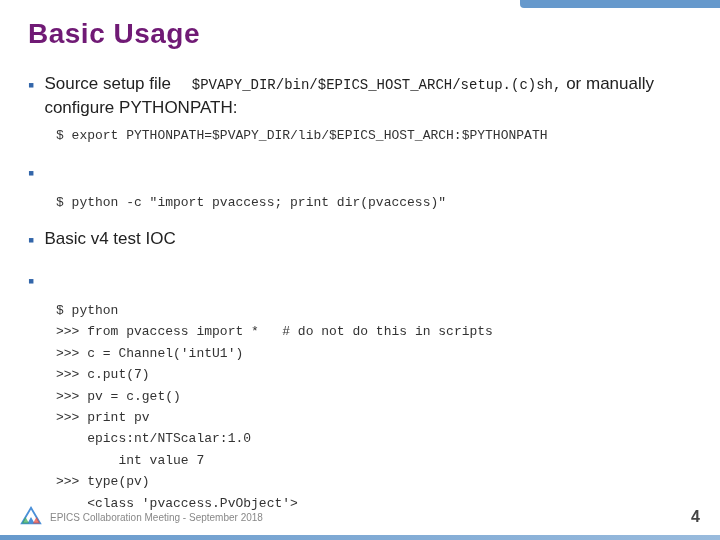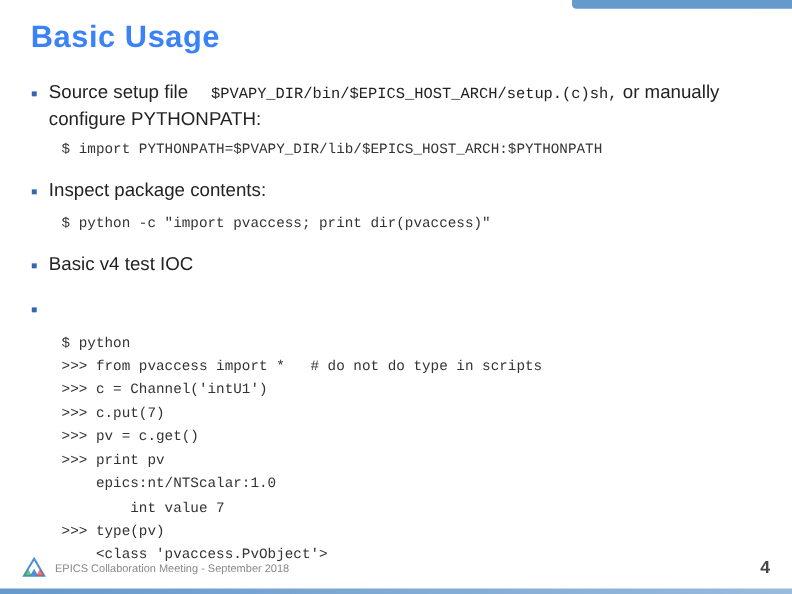--- a/index.html
+++ b/index.html
@@ -23,21 +23,21 @@
       border-radius: 0 0 0 4px;
     }
 
     .main-content {
       padding: 18px 28px 60px 28px;
     }
 
     .page-title {
       font-size: 28px;
       font-weight: bold;
-      color: #3b82f6;
+      color: #701a75;
       margin-bottom: 22px;
       letter-spacing: 0.5px;
     }
 
     .bullet-section {
       margin-bottom: 14px;
     }
 
     .bullet-item {
       display: flex;
@@ -142,44 +142,43 @@
 
   <h1 class="page-title">Basic Usage</h1>
 
   <div class="bullet-section">
     <div class="bullet-item">
       <span class="bullet-icon">▪</span>
       <span class="bullet-text">
         Source setup file <strong>$PVAPY_DIR/bin/$EPICS_HOST_ARCH/setup.(c)sh,</strong> or manually configure PYTHONPATH:
       </span>
     </div>
-    <div class="code-block">$ import PYTHONPATH=$PVAPY_DIR/lib/$EPICS_HOST_ARCH:$PYTHONPATH</div>
-  </div>
-
-  <div class="bullet-section">
-    <div class="bullet-item">
-      <span class="bullet-icon">▪</span>
-      <span class="bullet-text">Inspect package contents:</span>
+    <div class="code-block">$ export PYTHONPATH=$PVAPY_DIR/lib/$EPICS_HOST_ARCH:$PYTHONPATH</div>
+  </div>
+
+  <div class="bullet-section">
+    <div class="bullet-item">
+      <span class="bullet-icon">▪</span>
     </div>
     <div class="code-block">$ python -c "import pvaccess; print dir(pvaccess)"</div>
   </div>
 
   <div class="bullet-section">
     <div class="bullet-item">
       <span class="bullet-icon">▪</span>
       <span class="bullet-text">Basic v4 test IOC</span>
     </div>
   </div>
 
   <div class="bullet-section">
     <div class="bullet-item">
       <span class="bullet-icon">▪</span>
     </div>
     <div class="code-block-multi">$ python
-&gt;&gt;&gt; from pvaccess import *   # do not do <span class="highlight-this">type</span> in scripts
+&gt;&gt;&gt; from pvaccess import *   # do not do <span class="highlight-this">this</span> in scripts
 &gt;&gt;&gt; c = Channel('intU1')
 &gt;&gt;&gt; c.put(7)
 &gt;&gt;&gt; pv = c.get()
 &gt;&gt;&gt; print pv
     epics:nt/NTScalar:1.0
         int value 7
 &gt;&gt;&gt; type(pv)
     &lt;class 'pvaccess.PvObject'&gt;</div>
   </div>
 

